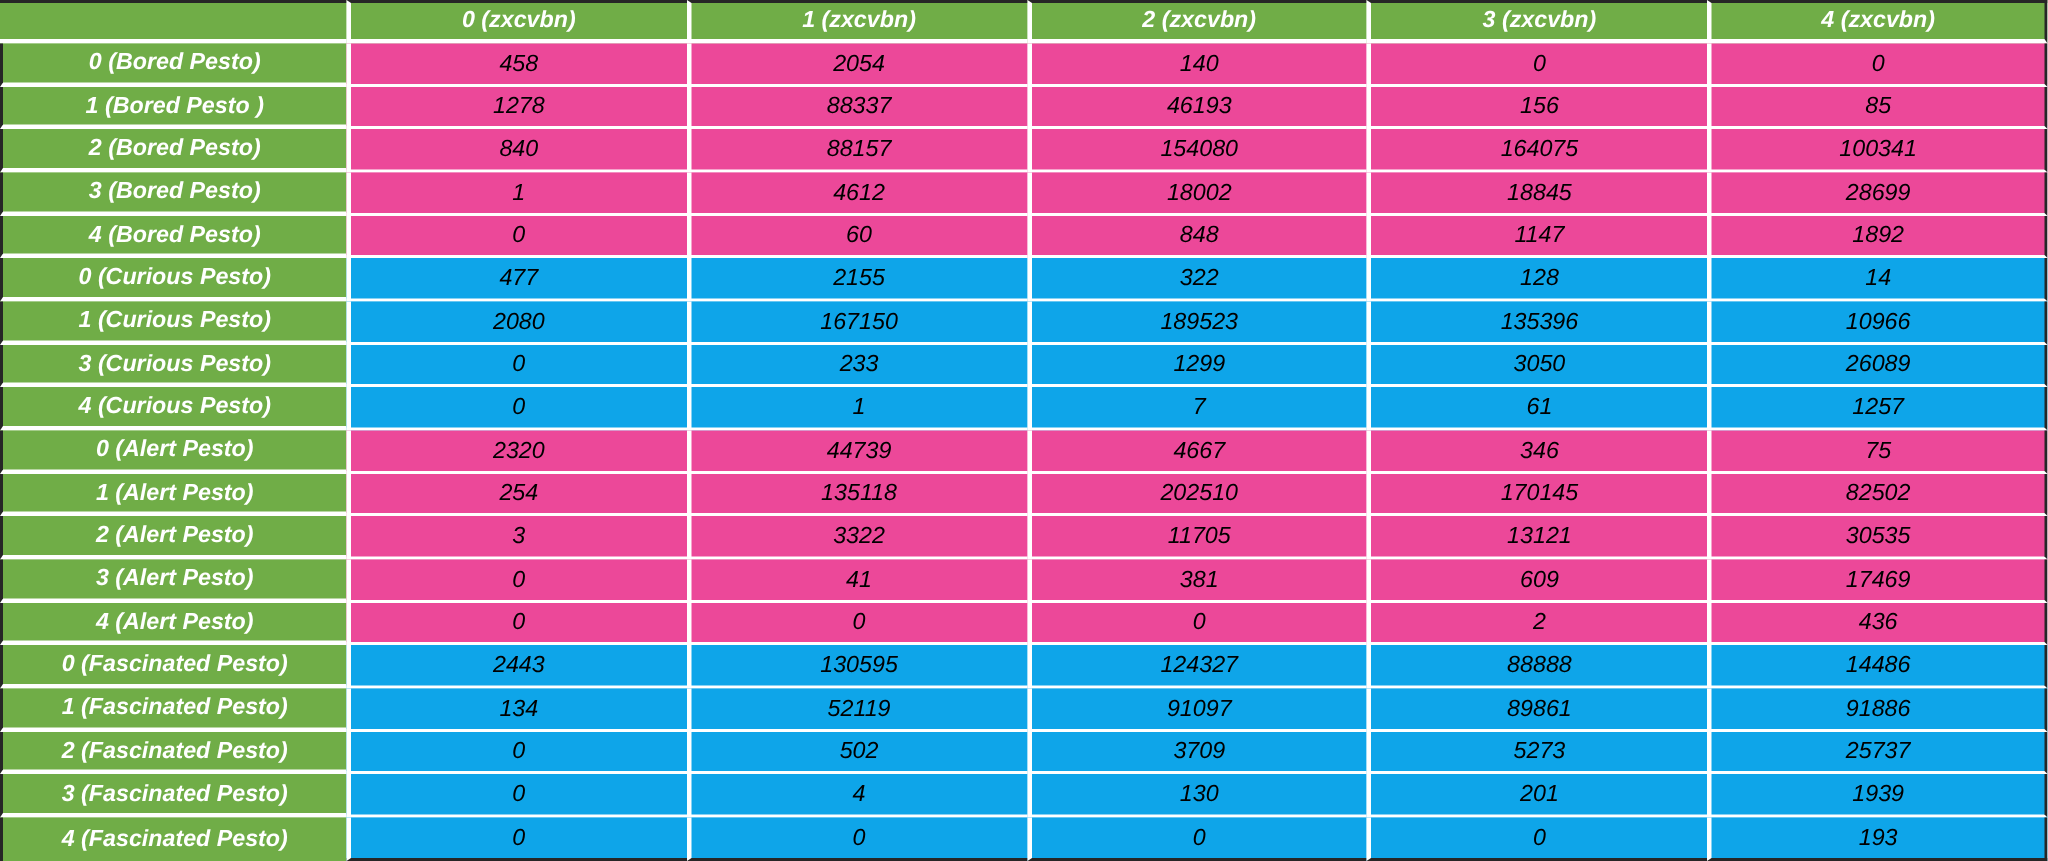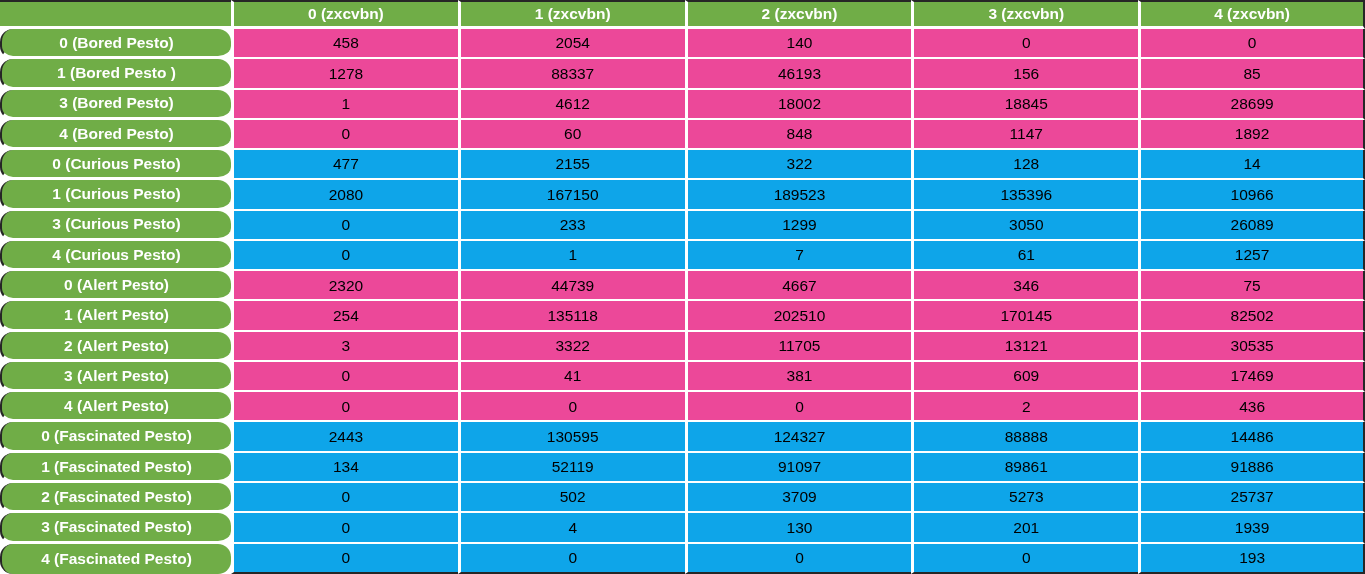--- a/index.html
+++ b/index.html
@@ -14,20 +14,21 @@
     overflow: hidden;
     font-family: "Liberation Sans", sans-serif;
   }
 
   #matrix-table {
     width: 1365px;
     height: 574px;
     border-collapse: separate;
     border-spacing: 0;
     table-layout: fixed;
+    font-style: italic;
   }
 
   
   col.label-col { width: 231px; }
   col.data-col  { width: 226.8px; }
 
   
   #matrix-table td,
   #matrix-table th {
     padding: 0;
@@ -72,21 +73,20 @@
   tr.data-row { height: 27.25px; }
 
   td.row-label {
     background: #70ad47;
     color: #ffffff;
     font-weight: bold;
     font-size: 15.5px;
     border-left: 2px solid #262626;
     border-bottom: 3px solid #ffffff;
     padding-right: 6px;
-    border-radius: 13px;
   }
 
   td.data-cell {
     color: #000000;
     font-weight: normal;
     font-size: 15.5px;
     border-left: 3px solid #ffffff;
     border-bottom: 2px solid #ffffff;
   }
   td.data-cell.last-data { border-right: 2px solid #262626; }
@@ -132,20 +132,28 @@
       </tr>
       <tr class="data-row band-dark">
         <td class="row-label">1 (Bored Pesto )</td>
         <td class="data-cell">1278</td>
         <td class="data-cell">88337</td>
         <td class="data-cell">46193</td>
         <td class="data-cell">156</td>
         <td class="data-cell last-data">85</td>
       </tr>
       <tr class="data-row band-dark">
+        <td class="row-label">2 (Bored Pesto)</td>
+        <td class="data-cell">840</td>
+        <td class="data-cell">88157</td>
+        <td class="data-cell">154080</td>
+        <td class="data-cell">164075</td>
+        <td class="data-cell last-data">100341</td>
+      </tr>
+      <tr class="data-row band-dark">
         <td class="row-label">3 (Bored Pesto)</td>
         <td class="data-cell">1</td>
         <td class="data-cell">4612</td>
         <td class="data-cell">18002</td>
         <td class="data-cell">18845</td>
         <td class="data-cell last-data">28699</td>
       </tr>
       <tr class="data-row band-dark">
         <td class="row-label">4 (Bored Pesto)</td>
         <td class="data-cell">0</td>

